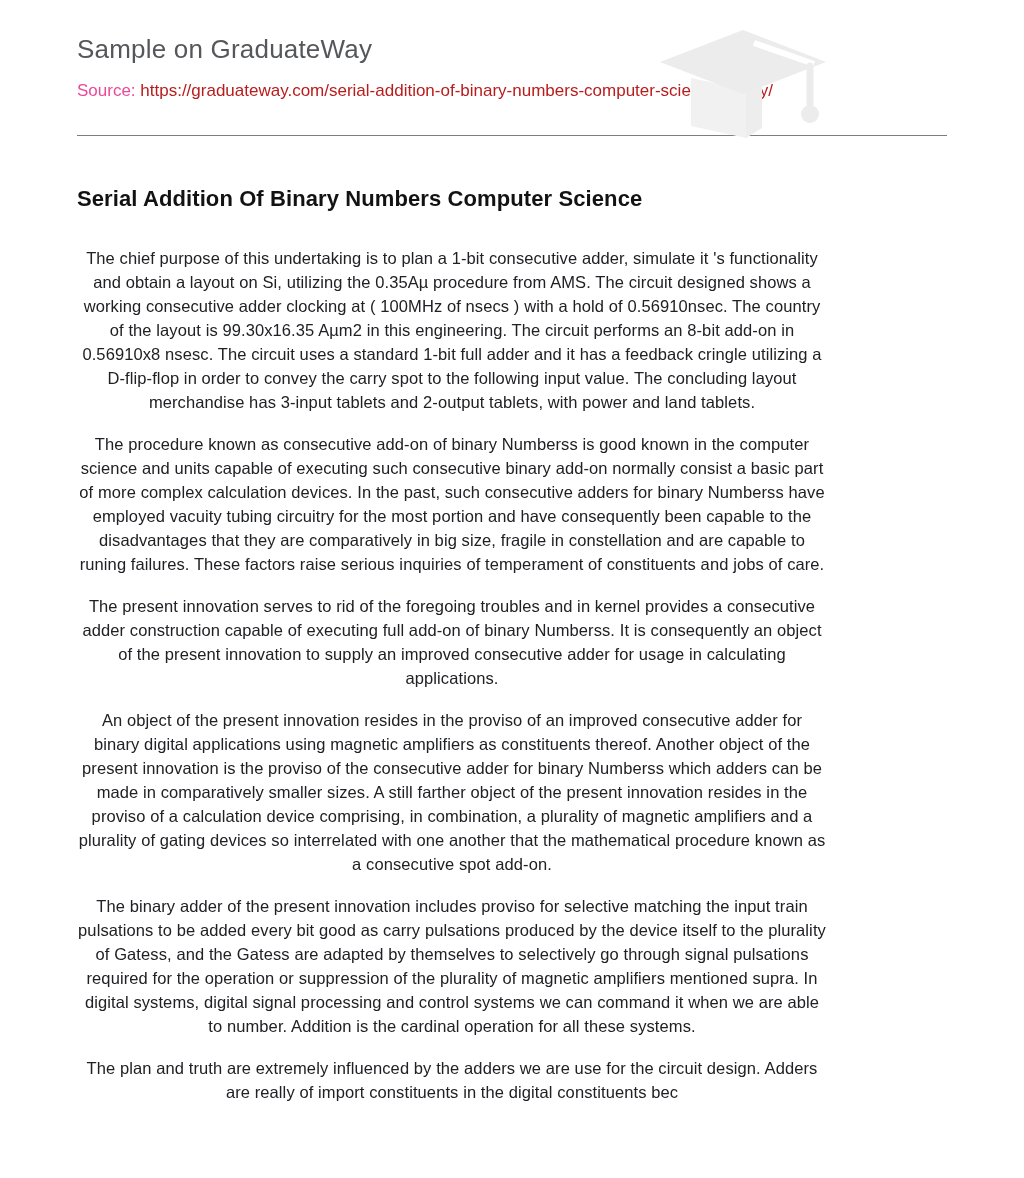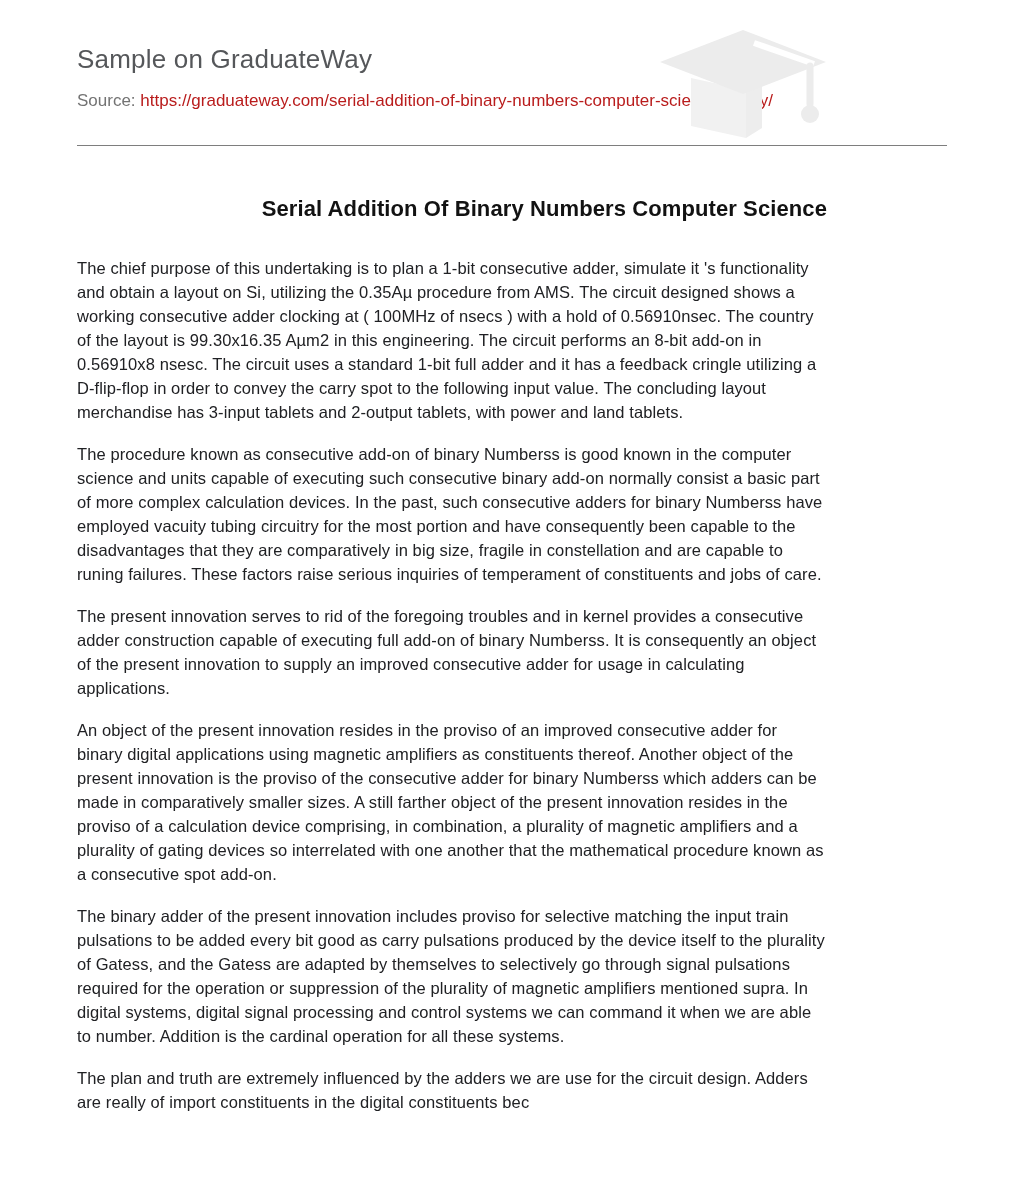--- a/index.html
+++ b/index.html
@@ -7,71 +7,72 @@
     width: 1024px;
     height: 1178px;
     background: #ffffff;
     font-family: "Liberation Sans", "DejaVu Sans", sans-serif;
     overflow: hidden;
   }
   .page {
     position: relative;
     width: 904px;
     height: 1178px;
-    padding: 10px 77px;
+    padding: 0 77px;
   }
   .brand-title {
     padding-top: 34px;
     font-size: 26px;
     font-weight: 400;
     color: #55575a;
     letter-spacing: 0.2px;
   }
   .source-block {
     margin-top: 15px;
     max-width: 700px;
     font-size: 17px;
     line-height: 21px;
     color: #3e4043;
     word-wrap: break-word;
   }
   .source-label {
-    color: #737373;
+    color: #ec4899;
   }
   .source-url {
     color: #b91c1c;
     text-decoration: none;
   }
   .cap-icon {
     position: absolute;
     top: 28px;
     right: 76px;
     width: 170px;
     height: 110px;
   }
   .divider {
     border: none;
     border-top: 1px solid #7e7e7e;
     margin-top: 34px;
     width: 870px;
   }
   .article-title {
     margin-top: 50px;
-    text-align: right;
+    text-align: left;
     font-size: 22px;
     font-weight: 700;
     color: #121212;
     letter-spacing: 0.1px;
   }
   .content {
     margin-top: 34px;
     font-size: 16.5px;
     line-height: 24px;
     color: #202124;
     letter-spacing: 0.1px;
+    text-align: center;
   }
   .content p {
     margin-bottom: 18px;
   }
 </style>
 </head>
 <body>
 
 <div class="page">
 

